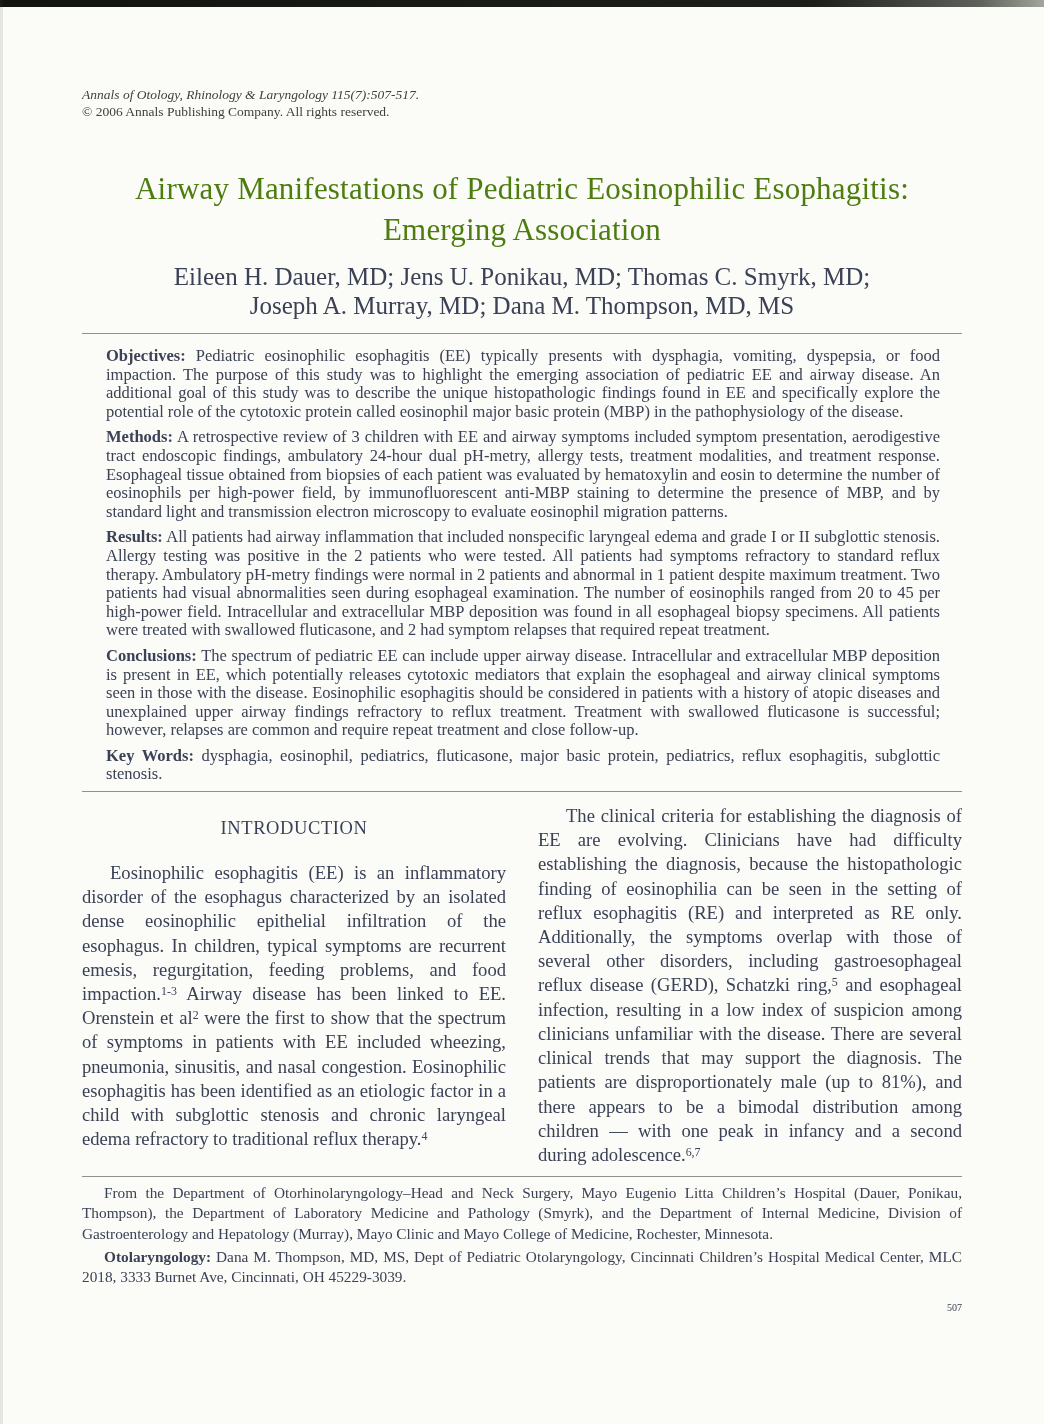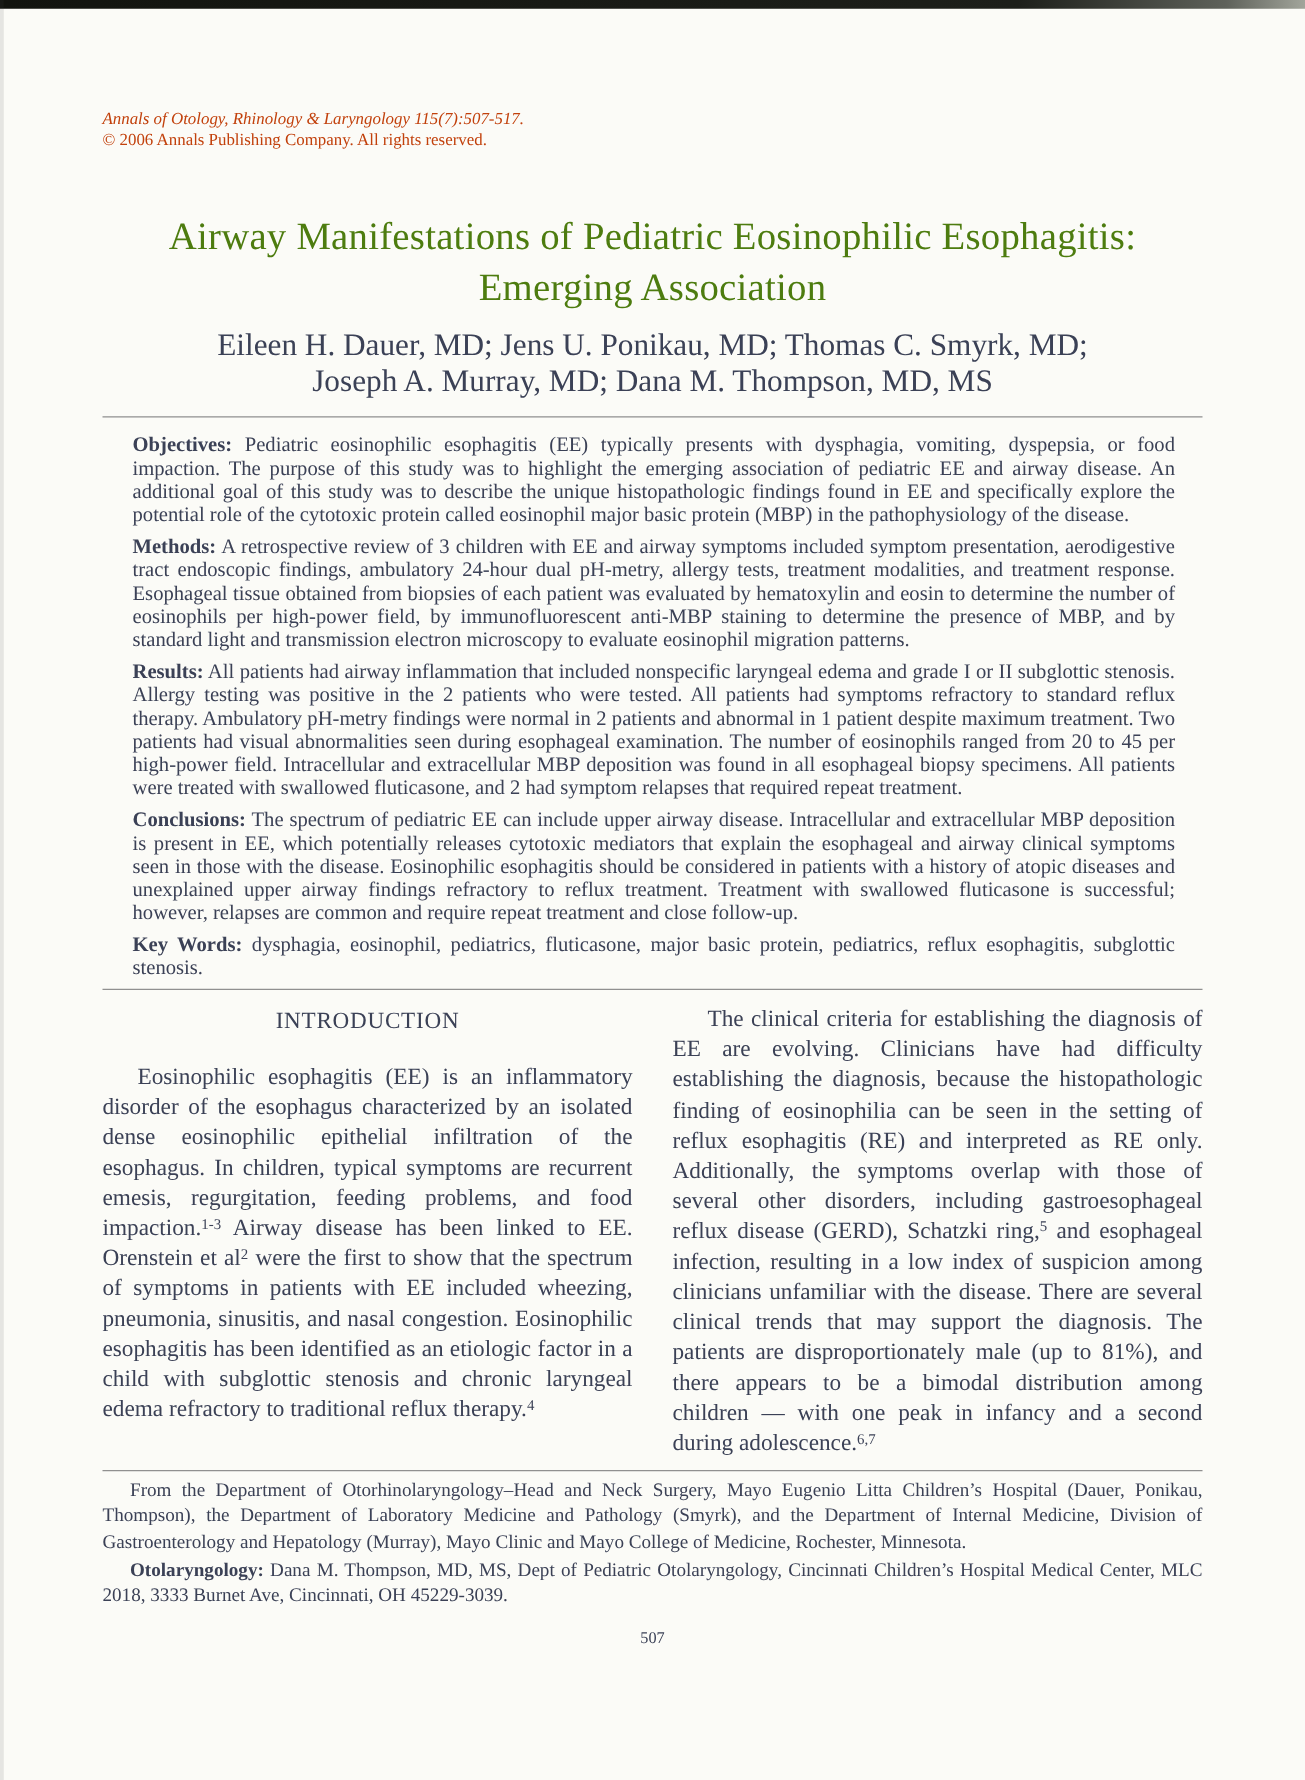--- a/index.html
+++ b/index.html
@@ -16,21 +16,21 @@
     overflow: hidden;
   }
   .scan-top-edge {
     position: absolute; top: 0; left: 0; width: 100%; height: 7px;
     background: linear-gradient(to right, #12140f 0%, #1d1f1a 78%, #5f625b 94%, #a2a59b 100%);
   }
   .scan-left-edge {
     position: absolute; top: 0; left: 0; width: 3px; height: 100%;
     background: rgba(70,75,70,0.12);
   }
-  .masthead { font-size: 13.5px; line-height: 17px; color: #c2410c; }
+  .masthead { font-size: 13.5px; line-height: 17px; color: #404040; }
   .masthead .journal-line { font-style: italic; }
   .article-title {
     margin: 48px 0 0 0;
     text-align: center;
     font-weight: normal;
     font-size: 31px;
     line-height: 41px;
     color: #4d7c0f;
     letter-spacing: 0.2px;
   }
@@ -56,21 +56,21 @@
   }
   .abs-para { margin: 0 0 7px 0; }
   .abs-label { font-weight: bold; }
   .columns {
     margin-top: 12px;
     display: flex;
     gap: 32px;
   }
   .col { width: 424px; }
   .section-heading {
-    margin: 3px 0 22px 0;
+    margin: 14px 0 22px 0;
     text-align: center;
     font-size: 18.5px;
     font-weight: normal;
     letter-spacing: 0.6px;
   }
   .body-para {
     margin: 0;
     font-size: 18.6px;
     line-height: 24.2px;
     text-align: justify;
@@ -80,22 +80,22 @@
   .footnotes {
     margin-top: 6px;
     font-size: 15.3px;
     line-height: 20.3px;
     text-align: justify;
   }
   .fn-para { margin: 0 0 3px 0; text-indent: 22px; }
   .fn-label { font-weight: bold; }
   .page-number {
     margin-top: 14px;
-    text-align: center;
-    font-size: 13px;
+    text-align: right;
+    font-size: 10px;
   }
 </style>
 </head>
 <body>
 
 <div class="page">
   <div class="scan-top-edge"></div>
   <div class="scan-left-edge"></div>
 
   <header class="masthead">

